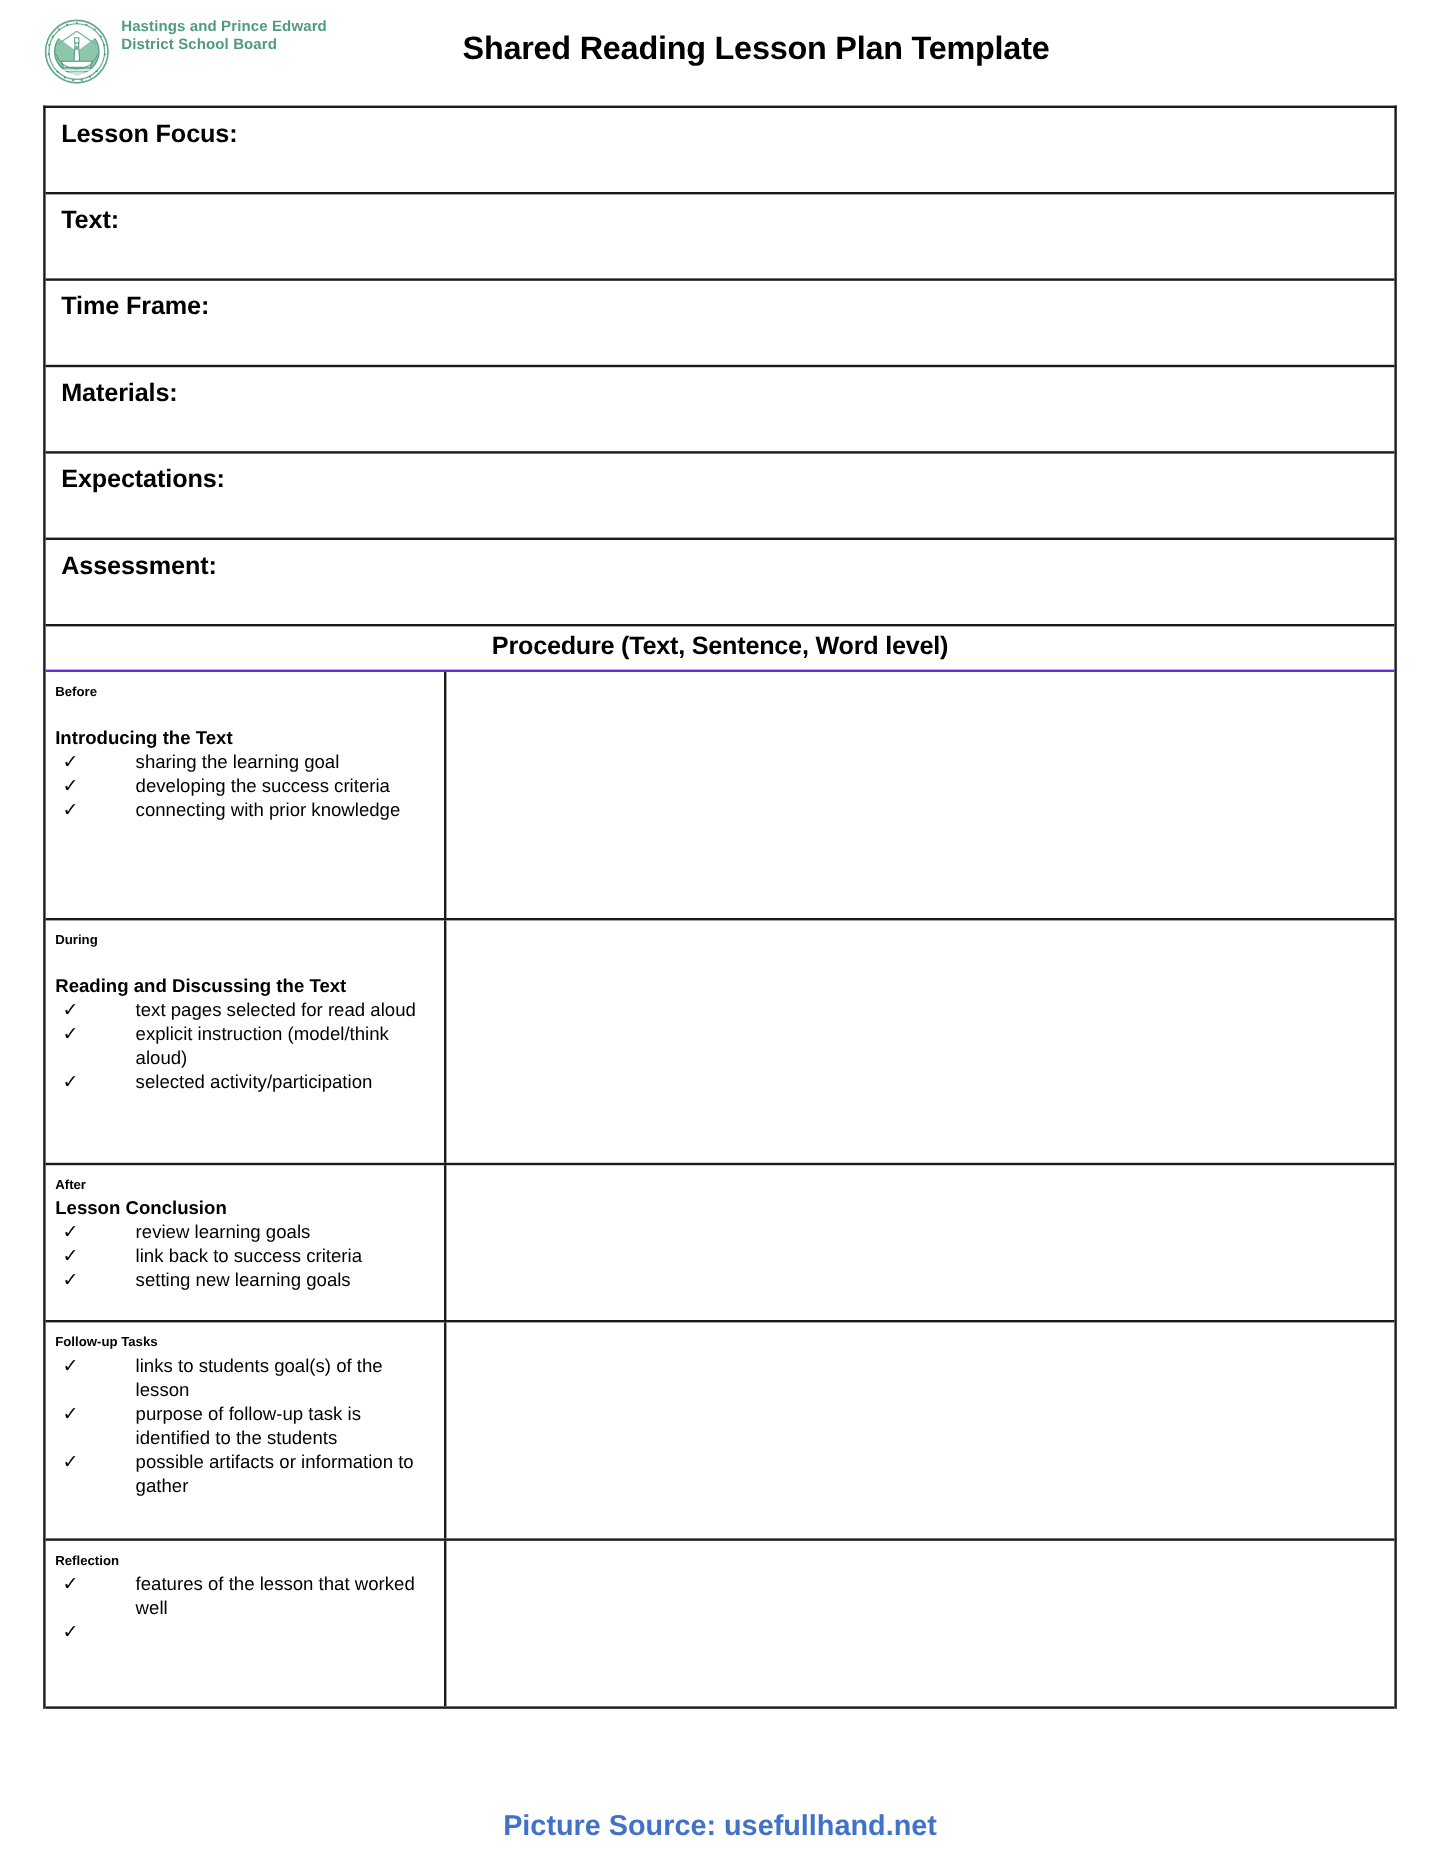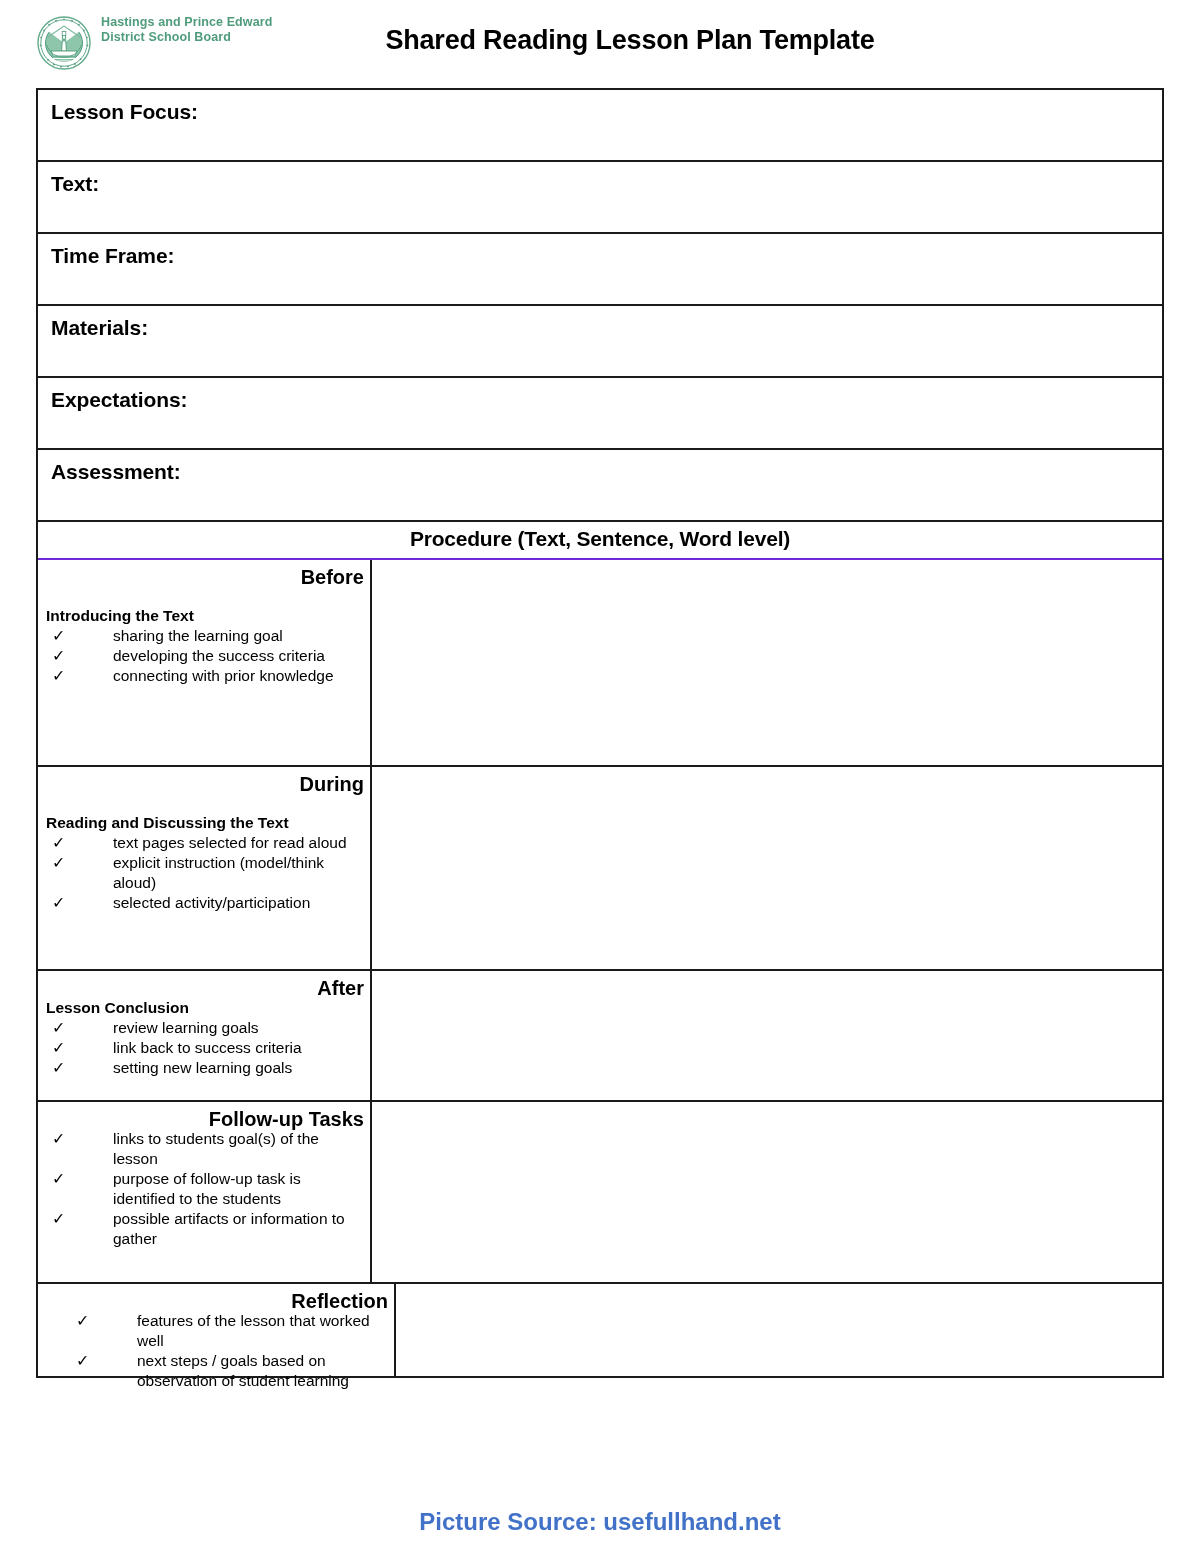--- a/index.html
+++ b/index.html
@@ -95,23 +95,23 @@
     flex: 0 0 334px;
     border-right: 2px solid #1a1a1a;
     box-sizing: border-box;
     padding: 8px 6px 10px 8px;
   }
   .pright {
     flex: 1 1 auto;
     box-sizing: border-box;
   }
   .sect-title {
-    text-align: right;
-    font-weight: bold;
-    font-size: 20px;
+    text-align: left;
+    font-weight: bold;
+    font-size: 11px;
     line-height: 19px;
   }
   .sub-title {
     font-weight: bold;
     font-size: 15.5px;
     line-height: 20px;
     margin-top: 19px;
   }
   .sub-title.tight { margin-top: 0; }
 
@@ -134,21 +134,21 @@
     font-size: 16px;
     line-height: 20px;
   }
   .ctext { flex: 1 1 auto; }
 
   
   .r-before    { height: 207px; }
   .r-during    { height: 204px; }
   .r-after     { height: 131px; }
   .r-followup  { height: 182px; }
-  .r-reflect   { height: 94px; padding-left: 24px; }
+  .r-reflect   { height: 140px; }
 
   
   .footer {
     position: absolute;
     left: 0;
     top: 1508px;
     width: 1200px;
     text-align: center;
     font-size: 24px;
     font-weight: bold;
@@ -318,21 +318,20 @@
   <div class="prow r-reflect">
     <div class="pleft">
       <div class="sect-title">Reflection</div>
       <ul class="checks">
         <li>
           <span class="ck">✓</span>
           <span class="ctext">features of the lesson that worked well</span>
         </li>
         <li>
           <span class="ck">✓</span>
-          <span class="ctext">next steps / goals based on observation of student learning</span>
         </li>
       </ul>
     </div>
     <div class="pright"></div>
   </div>
 
 </div>
 
 <div class="footer">Picture Source: usefullhand.net</div>
 

